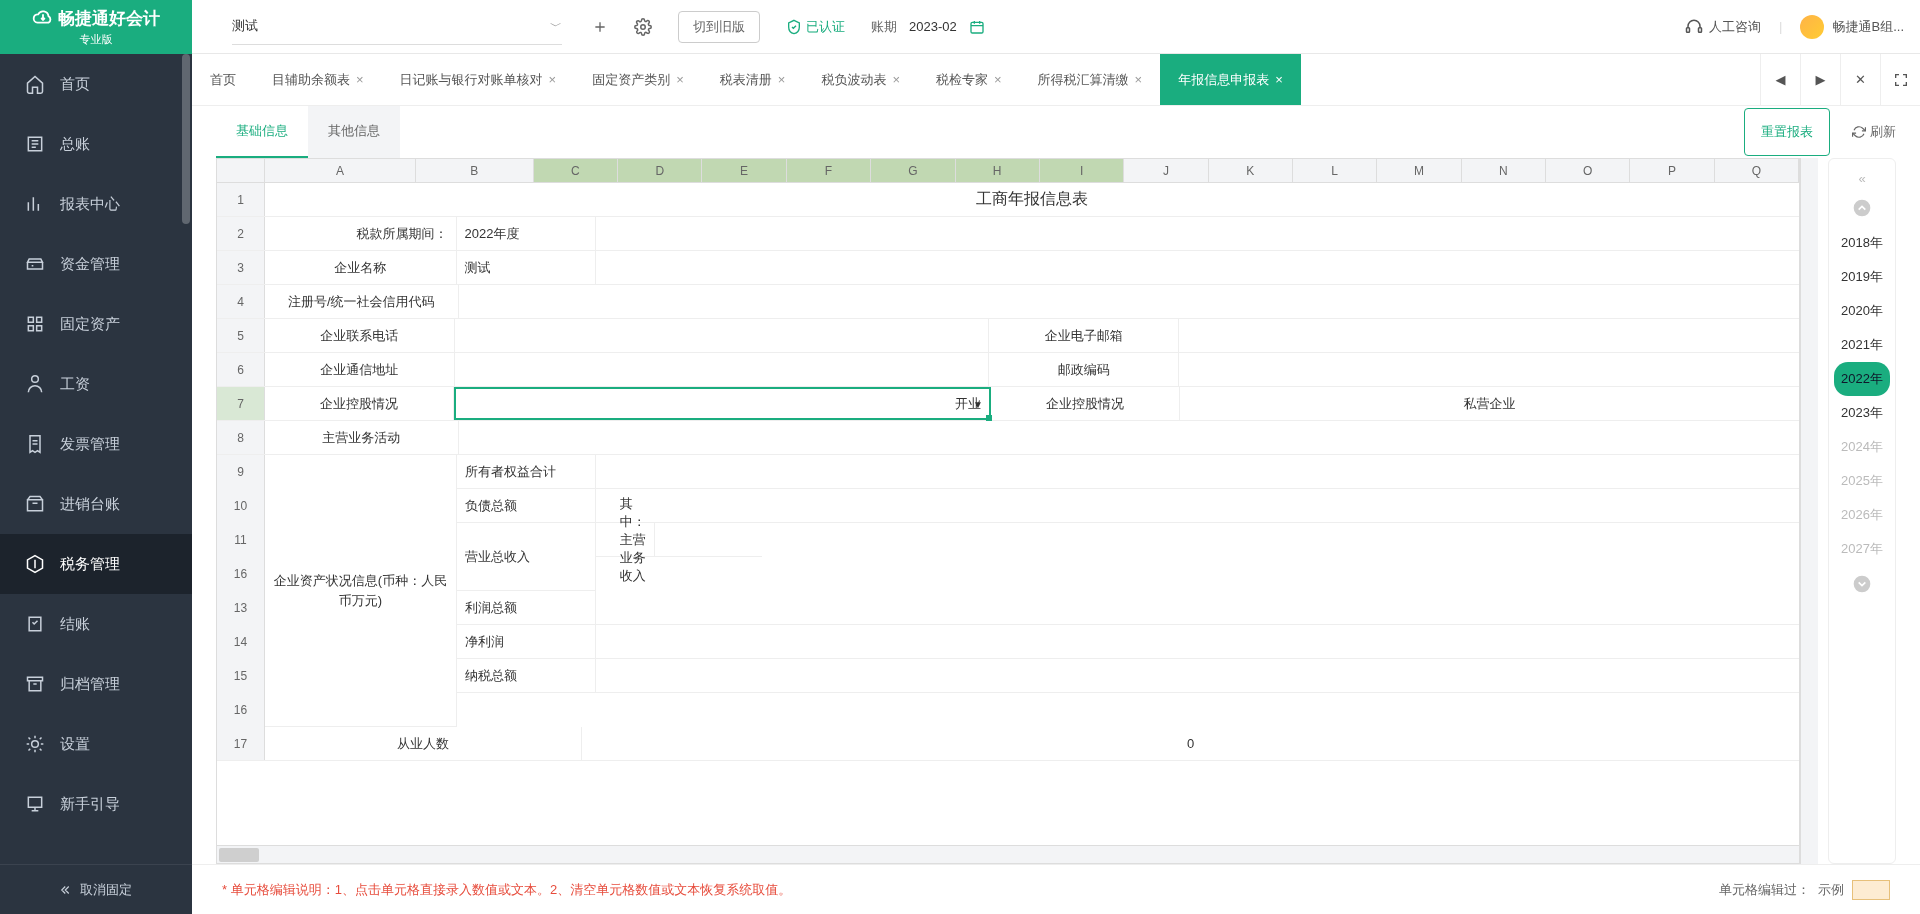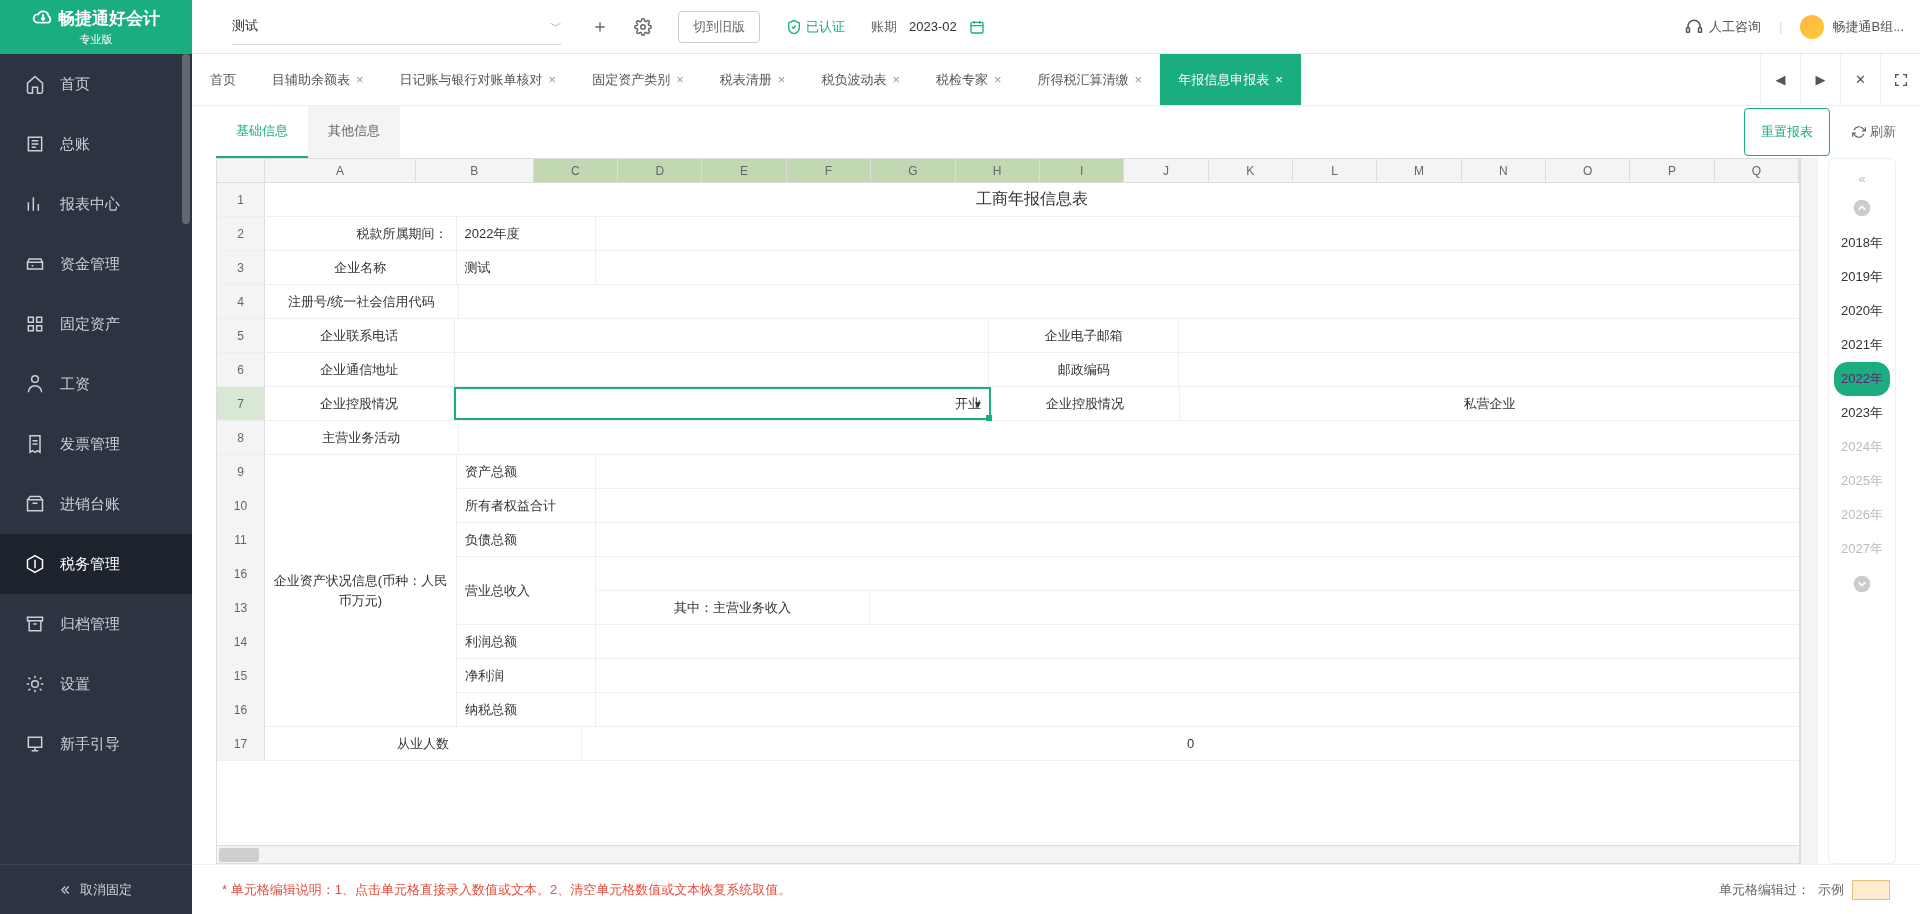--- a/index.html
+++ b/index.html
@@ -73,21 +73,21 @@
 .selected-cell::after { content: ""; position: absolute; right: -3px; bottom: -3px; width: 6px; height: 6px; background: #1aad7f; }
 .dropdown-arrow { position: absolute; right: 6px; top: 50%; transform: translateY(-50%); font-size: 10px; color: #333; }
 .merged-vert { display: flex; align-items: center; justify-content: center; text-align: center; padding: 0 6px; line-height: 1.5; }
 .right-sheet-scroll-ind { width: 18px; background: #f3f4f6; border-left: 1px solid #ddd; }
 
 
 .year-rail { width: 68px; margin-left: 10px; background: #fff; border: 1px solid #eee; border-radius: 6px; display: flex; flex-direction: column; align-items: center; padding: 8px 0; gap: 4px; }
 .year-rail .nav { color: #bbb; cursor: pointer; padding: 4px 0; }
 .year-item { padding: 8px 0; color: #bbb; cursor: pointer; font-size: 13px; width: 56px; text-align: center; border-radius: 14px; }
 .year-item.enabled { color: #333; }
-.year-item.active { background: #1aad7f; color: #701a75; text-align: center; }
+.year-item.active { background: #1aad7f; color: #0f172a; text-align: center; }
 
 
 .footer { height: 50px; display: flex; align-items: center; padding: 0 30px; border-top: 1px solid #eee; color: #e74c3c; font-size: 13px; }
 .footer .right { margin-left: auto; color: #666; display: flex; align-items: center; gap: 8px; }
 .example-box { width: 38px; height: 20px; background: #fdecd2; border: 1px solid #e7c07a; }
 
 
 .hscroll { height: 18px; background: #f3f4f6; border-top: 1px solid #ddd; position: relative; }
 .hscroll .thumb { position: absolute; left: 2px; top: 2px; height: 14px; width: 40px; background: #cfcfcf; border-radius: 2px; }
 
@@ -224,20 +224,28 @@
         </span>
         <span>进销台账</span>
       </div>
       <div class="sidebar-item active">
         <span class="icn">
           <svg width="20" height="20" viewBox="0 0 24 24" fill="none" stroke="currentColor" stroke-width="1.8">
             <path d="M12 2l9 5v10l-9 5-9-5V7zM12 7v10"></path>
           </svg>
         </span>
         <span>税务管理</span>
+      </div>
+      <div class="sidebar-item">
+        <span class="icn">
+          <svg width="20" height="20" viewBox="0 0 24 24" fill="none" stroke="currentColor" stroke-width="1.8">
+            <path d="M5 4h14v16H5zM9 10l2 2 4-4"></path>
+          </svg>
+        </span>
+        <span>结账</span>
       </div>
       <div class="sidebar-item">
         <span class="icn">
           <svg width="20" height="20" viewBox="0 0 24 24" fill="none" stroke="currentColor" stroke-width="1.8">
             <path d="M3 4h18v4H3zM5 8v12h14V8M10 12h4"></path>
           </svg>
         </span>
         <span>归档管理</span>
       </div>
       <div class="sidebar-item">
@@ -419,35 +427,31 @@
             <div class="row-hdr" style="height:34px;">10</div>
             <div class="row-hdr" style="height:34px;">11</div>
             <div class="row-hdr" style="height:34px;">16</div>
             <div class="row-hdr" style="height:34px;">13</div>
             <div class="row-hdr" style="height:34px;">14</div>
             <div class="row-hdr" style="height:34px;">15</div>
             <div class="row-hdr" style="height:34px;">16</div>
           </div>
           <div class="merged-vert" style="width:0;flex:2;border-right:1px solid #eee;border-bottom:1px solid #eee;">企业资产状况信息(币种：人民币万元)</div>
           <div style="flex:15;display:flex;flex-direction:column;">
-            <div class="row" style="border-bottom:1px solid #eee;">
-                <div class="cell b">资产总额</div>
-                <div class="cell" style="flex:13.6;border-right:none;"></div>
-              </div>
             <div class="row">
                 <div class="cell b">所有者权益合计</div>
                 <div class="cell" style="flex:13.6;border-right:none;"></div>
               </div>
             <div class="row">
                 <div class="cell b">负债总额</div>
                 <div class="cell" style="flex:13.6;border-right:none;"></div>
               </div>
             <div style="display:flex;">
               <div class="cell b merged-vert" style="height:68px;border-bottom:1px solid #eee;justify-content:flex-start;padding-left:8px;">营业总收入</div>
-              <div style="flex:13.6;display:flex;flex-direction:column;">
+              <div style="flex:13.6;display:flex;flex-direction:row;">
                 <div class="row">
                     <div class="cell" style="flex:1;border-right:none;"></div>
                   </div>
                 <div class="row">
                     <div class="cell center" style="flex:0.22;">其中：主营业务收入</div>
                     <div class="cell" style="flex:0.78;border-right:none;"></div>
                   </div>
               </div>
             </div>
             <div class="row">

